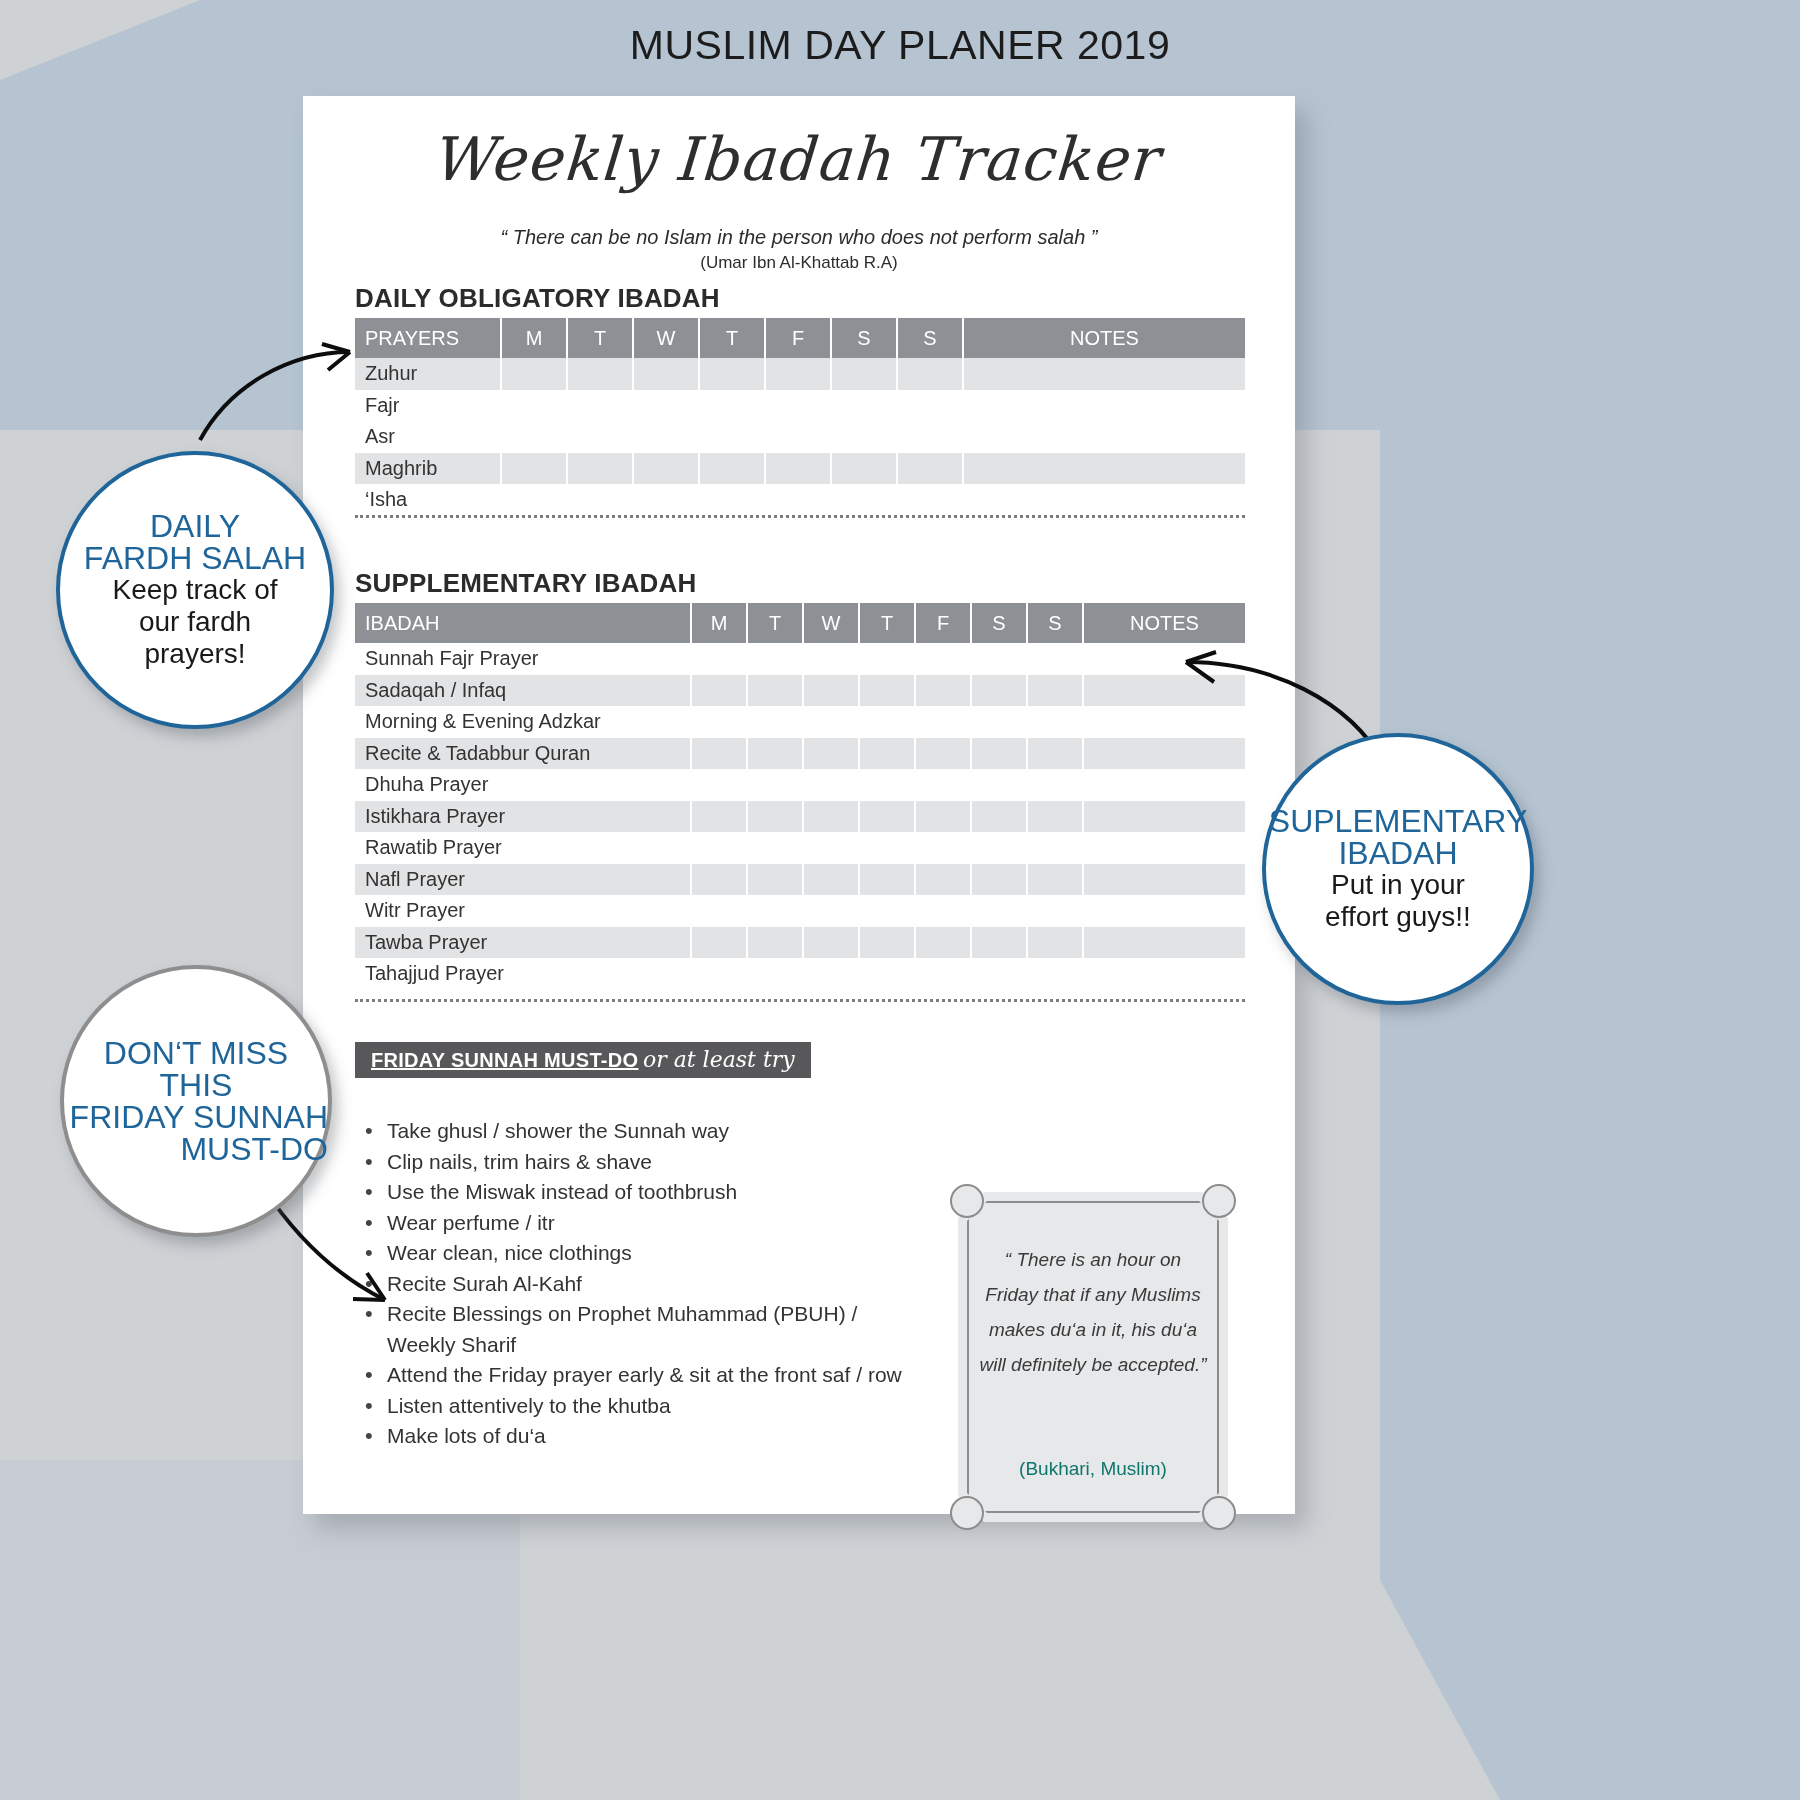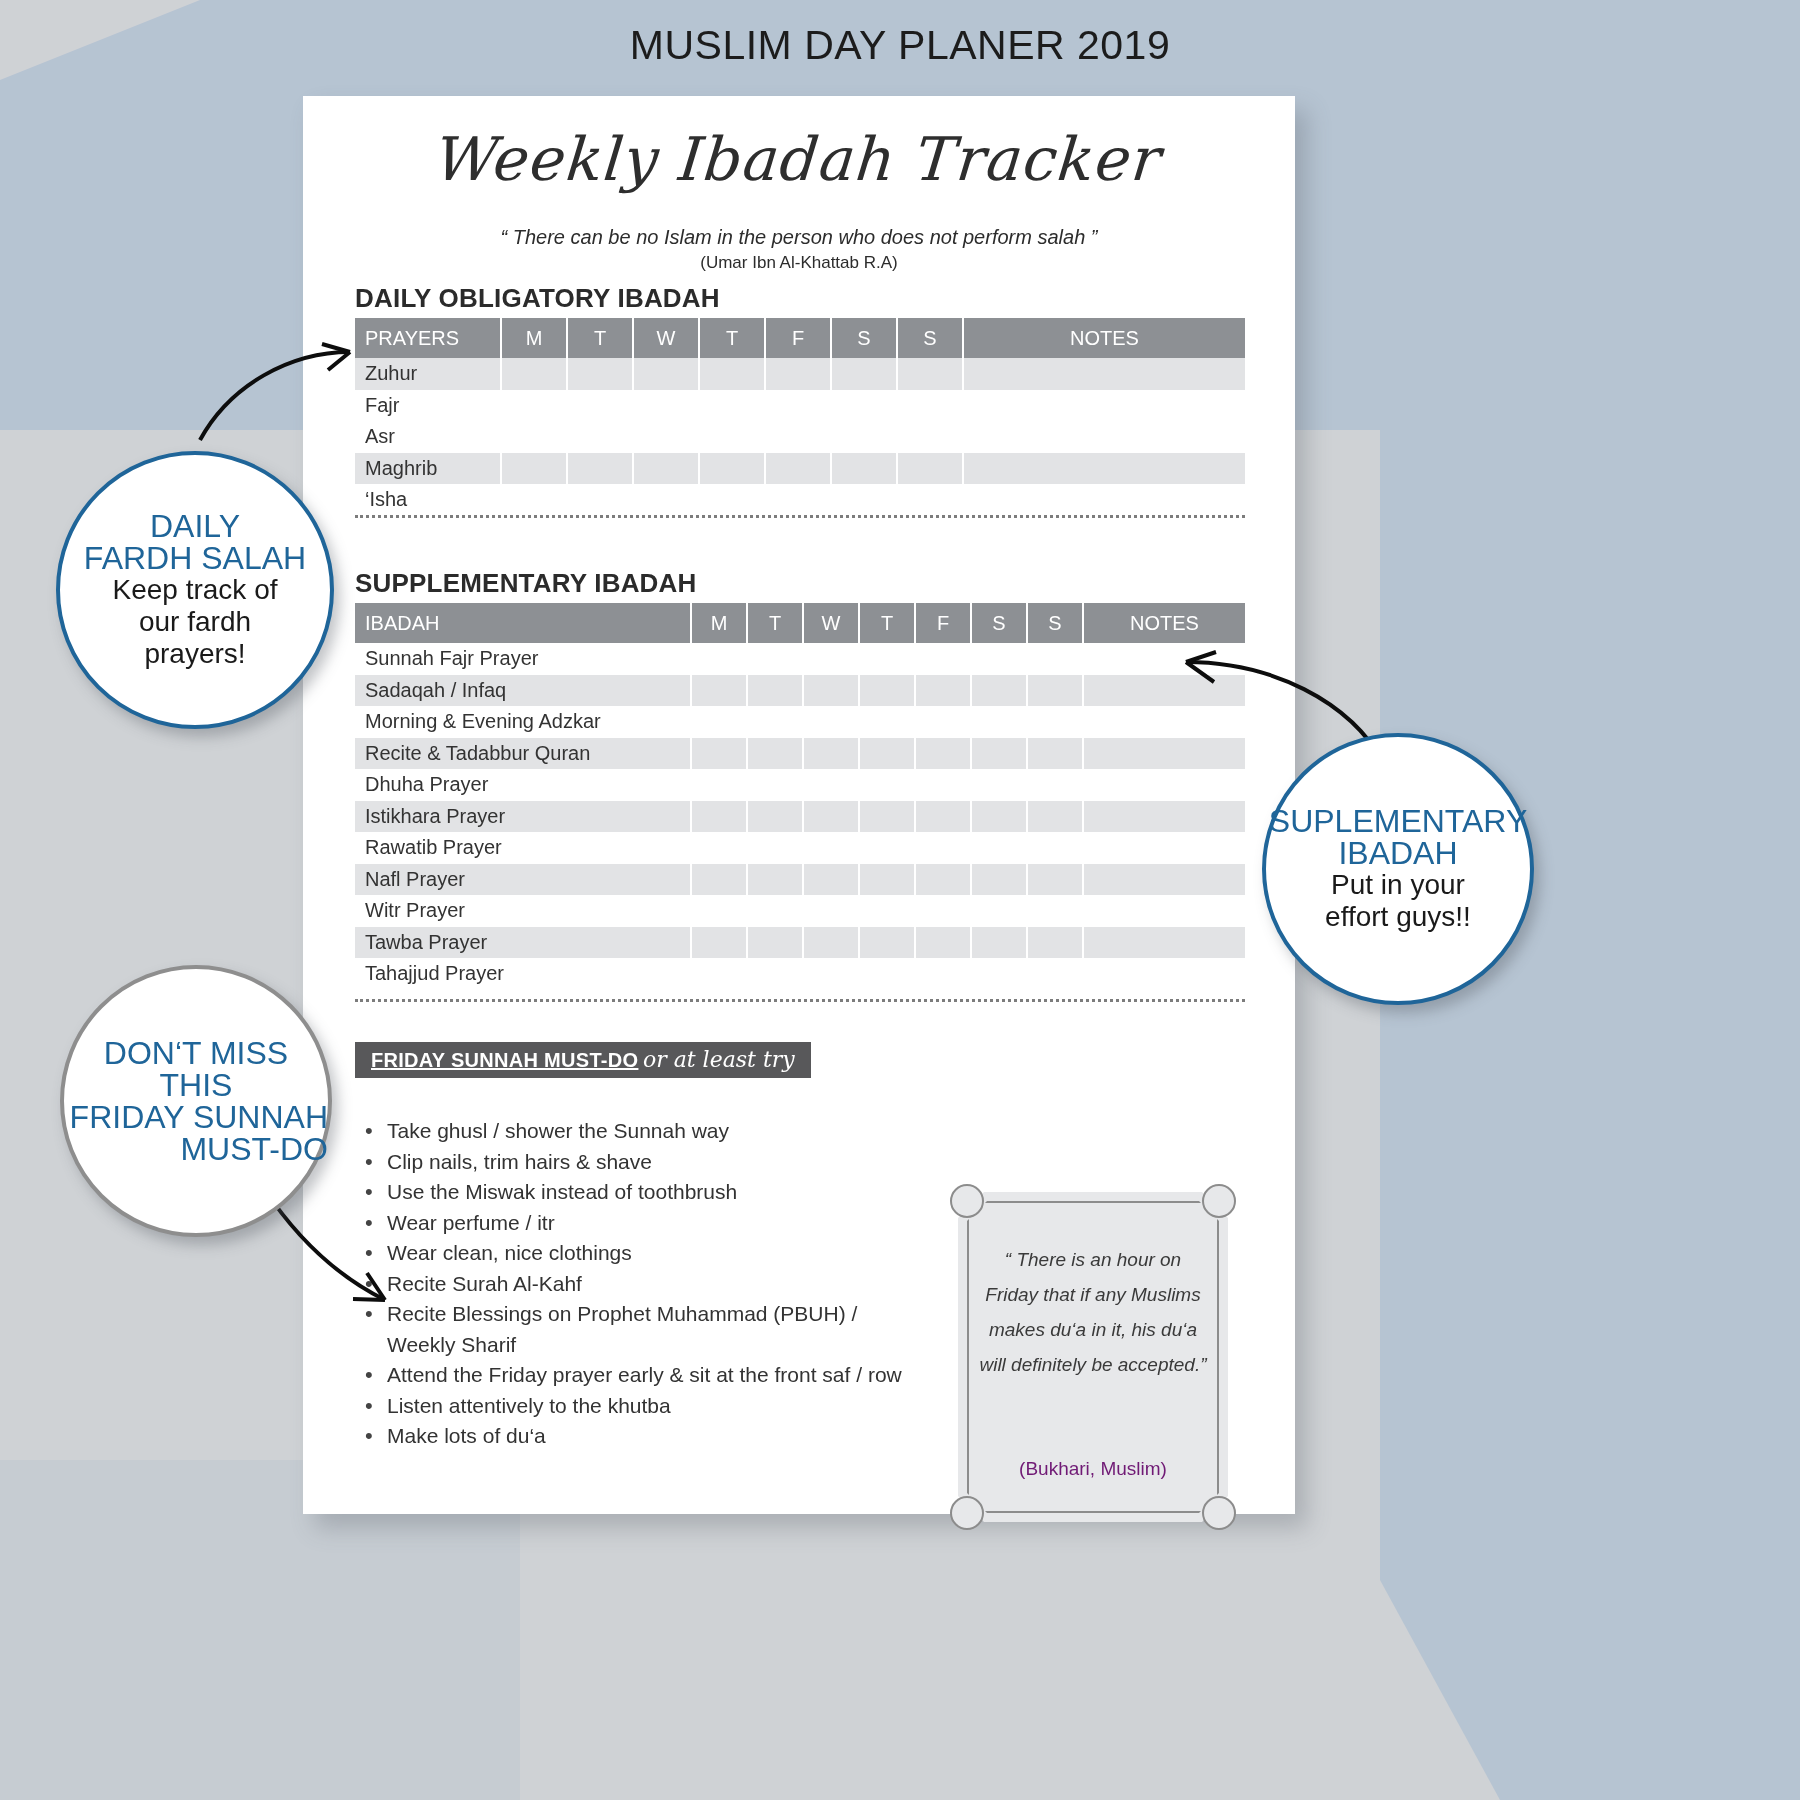--- a/index.html
+++ b/index.html
@@ -178,21 +178,21 @@
     text-align: center;
     font-style: italic;
     font-size: 19px;
     line-height: 35px;
     color: #3a3a3a;
   }
   .plaque-src {
     position: absolute; left: 0; right: 0; bottom: 42px;
     text-align: center;
     font-size: 19px;
-    color: #701a75;
+    color: #0f766e;
   }
 
   
   .bubble {
     position: absolute;
     border-radius: 50%;
     background: #ffffff;
     display: flex; flex-direction: column;
     align-items: center; justify-content: center;
     text-align: center;

